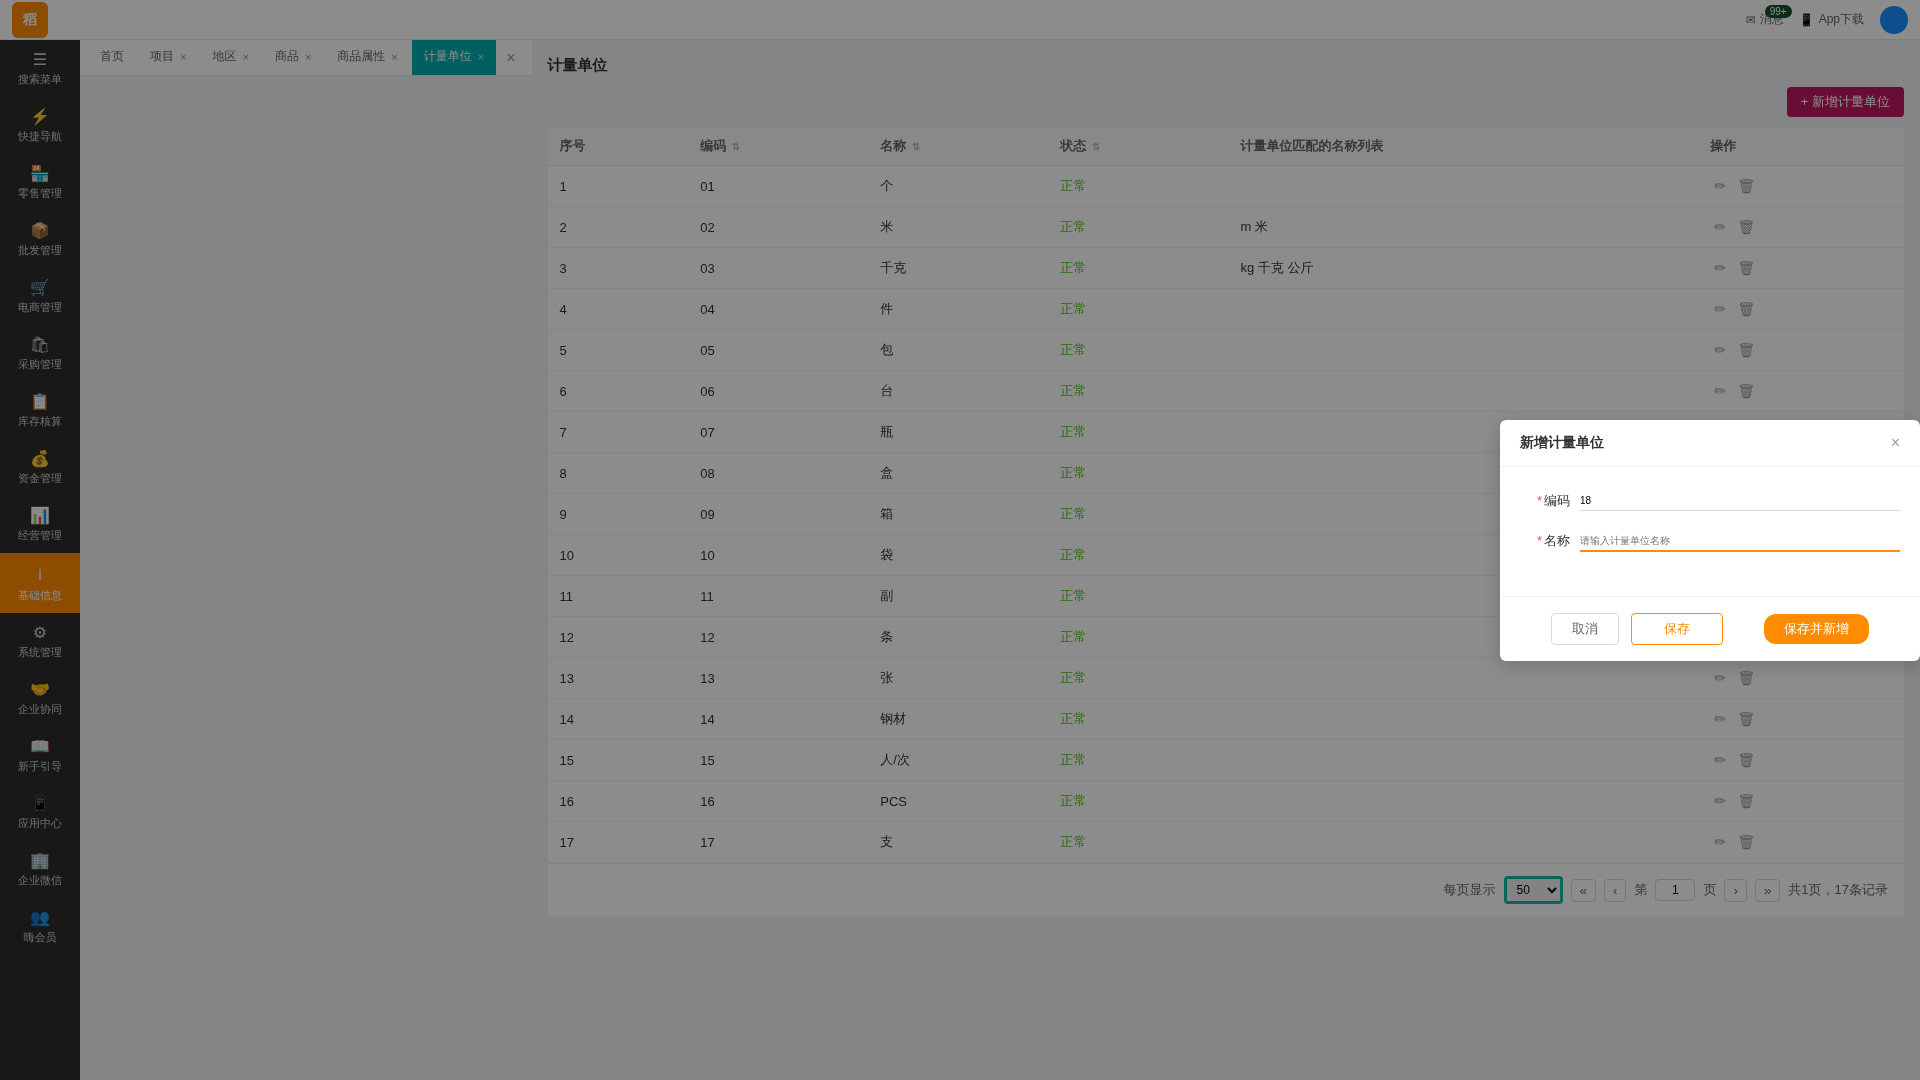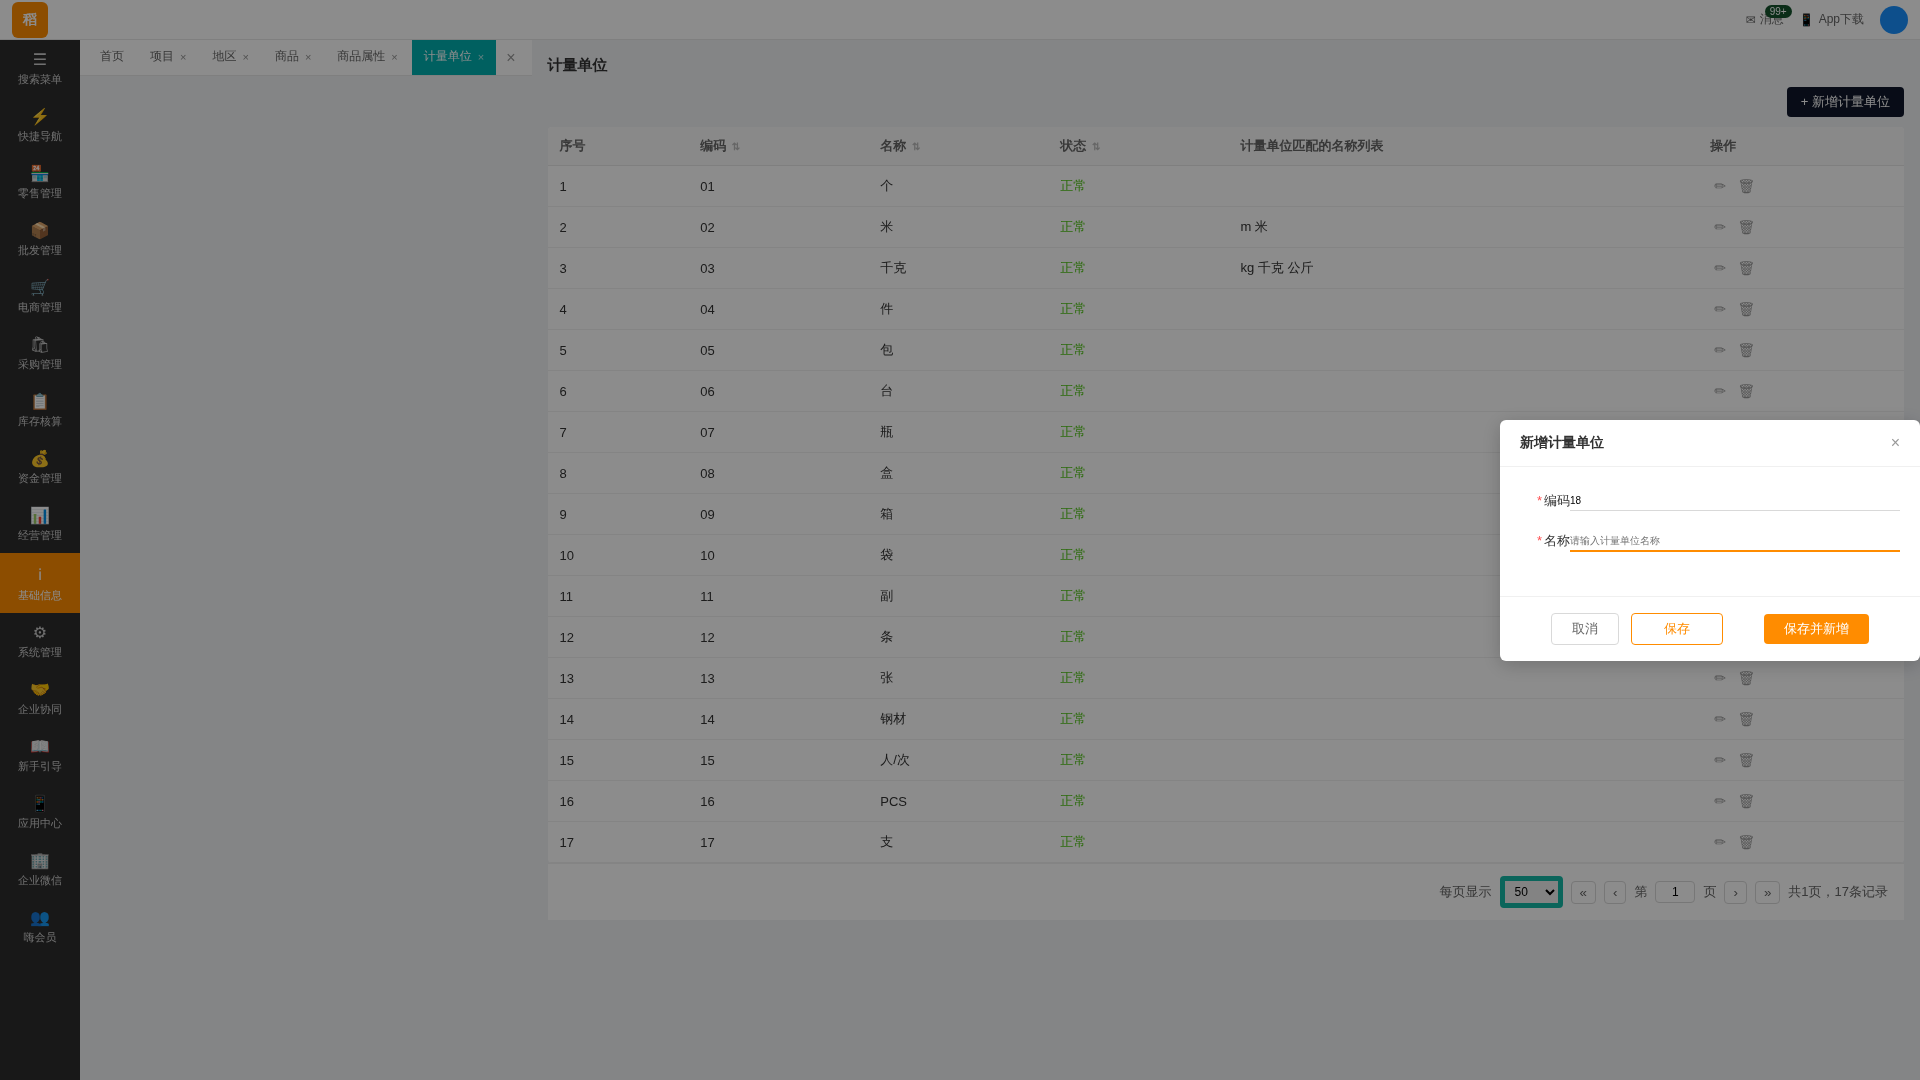--- a/index.html
+++ b/index.html
@@ -28,55 +28,55 @@
     .tab-bar { height: 36px; background: #fff; display: flex; align-items: stretch; border-bottom: 1px solid #e8e8e8; padding: 0 8px; gap: 2px; }
     .tab { display: flex; align-items: center; padding: 0 12px; font-size: 12px; cursor: pointer; color: #666; border-bottom: 2px solid transparent; gap: 6px; white-space: nowrap; }
     .tab.active { color: #fff; background: #00b0b0; border-bottom-color: #00b0b0; }
     .tab .close-x { color: inherit; opacity: 0.7; font-size: 11px; }
     .tab-close-all { margin-left: auto; display: flex; align-items: center; justify-content: center; padding: 0 8px; cursor: pointer; color: #999; font-size: 16px; }
 
     
     .content { flex: 1; padding: 16px; background: #f0f2f5; overflow: auto; position: relative; }
     .page-title { font-size: 15px; font-weight: bold; color: #333; margin-bottom: 12px; }
     .table-toolbar { display: flex; justify-content: flex-end; margin-bottom: 10px; }
-    .btn-add { background: #0f172a; color: #fff; border: none; border-radius: 4px; padding: 6px 14px; cursor: pointer; font-size: 13px; }
+    .btn-add { background: #be185d; color: #fff; border: none; border-radius: 4px; padding: 6px 14px; cursor: pointer; font-size: 13px; }
 
     
     .data-table { width: 100%; background: #fff; border-collapse: collapse; border-radius: 4px; overflow: hidden; }
     .data-table th { background: #fafafa; border-bottom: 1px solid #e8e8e8; padding: 10px 12px; text-align: left; font-weight: bold; color: #666; font-size: 13px; white-space: nowrap; }
     .data-table th .sort-icon { color: #bbb; font-size: 10px; margin-left: 2px; }
     .data-table td { border-bottom: 1px solid #f0f0f0; padding: 10px 12px; font-size: 13px; }
     .status-normal { color: #52c41a; }
     .action-btn { background: none; border: none; cursor: pointer; color: #999; font-size: 14px; padding: 2px 4px; }
 
     
     .pagination { display: flex; align-items: center; justify-content: flex-end; padding: 12px 16px; background: #fff; border-top: 1px solid #f0f0f0; gap: 8px; font-size: 13px; color: #666; }
-    .pagination select { border: 5px solid #14b8a6; border-radius: 4px; padding: 3px 6px; font-size: 12px; }
+    .pagination select { border: 3px solid #14b8a6; border-radius: 4px; padding: 3px 6px; font-size: 12px; }
     .pagination-btn { border: 1px solid #d9d9d9; background: #fff; border-radius: 4px; padding: 3px 8px; cursor: pointer; color: #666; }
     .pagination-btn:disabled { color: #ccc; cursor: not-allowed; }
     .pagination-input { border: 1px solid #d9d9d9; border-radius: 4px; padding: 3px 6px; width: 40px; text-align: center; font-size: 12px; }
 
     
     .overlay { position: fixed; top: 0; left: 0; right: 0; bottom: 0; background: rgba(0,0,0,0.45); z-index: 1000; display: flex; align-items: center; justify-content: flex-end; }
 
     
     .modal { background: #fff; border-radius: 6px; width: 420px; box-shadow: 0 4px 20px rgba(0,0,0,0.2); }
     .modal-header { display: flex; align-items: center; justify-content: space-between; padding: 14px 20px; border-bottom: 1px solid #f0f0f0; }
     .modal-title { font-size: 14px; font-weight: bold; color: #333; }
     .modal-close { cursor: pointer; color: #999; font-size: 16px; background: none; border: none; }
     .modal-body { padding: 24px 20px; }
-    .form-row { display: flex; align-items: center; margin-bottom: 20px; }
+    .form-row { display: flex; align-items: center; margin-bottom: 20px; gap: 10px; }
     .form-label { font-size: 13px; color: #333; min-width: 50px; text-align: right; }
     .form-label .required { color: #ff4d4f; margin-right: 2px; }
     .form-input { flex: 1; border: none; border-bottom: 1px solid #d9d9d9; padding: 4px 0; font-size: 10px; outline: none; }
     .form-input.active-border { border-bottom: 2px solid #ff8c00; }
     .modal-footer { display: flex; align-items: center; justify-content: center; padding: 16px 20px; border-top: 1px solid #f0f0f0; gap: 12px; }
     .btn-cancel { border: 1px solid #d9d9d9; background: #fff; color: #666; border-radius: 4px; padding: 6px 20px; cursor: pointer; font-size: 13px; }
     .btn-save { border: 1px solid #ff8c00; background: #fff; color: #ff8c00; border-radius: 4px; padding: 6px 32px; cursor: pointer; font-size: 13px; }
-    .btn-save-new { background: #ff8c00; color: #fff; border: none; border-radius: 4px; padding: 6px 20px; cursor: pointer; font-size: 13px; margin-left: 29px; }
+    .btn-save-new { background: #ff8c00; color: #fff; border: none; border-radius: 12px; padding: 6px 20px; cursor: pointer; font-size: 13px; margin-left: 29px; }
   </style>
 </head>
 <body>
 
 <div class="header">
   <div class="header-logo">
     <div class="logo-icon">稻</div>
   </div>
   <div class="header-right">
     <div class="header-msg">

